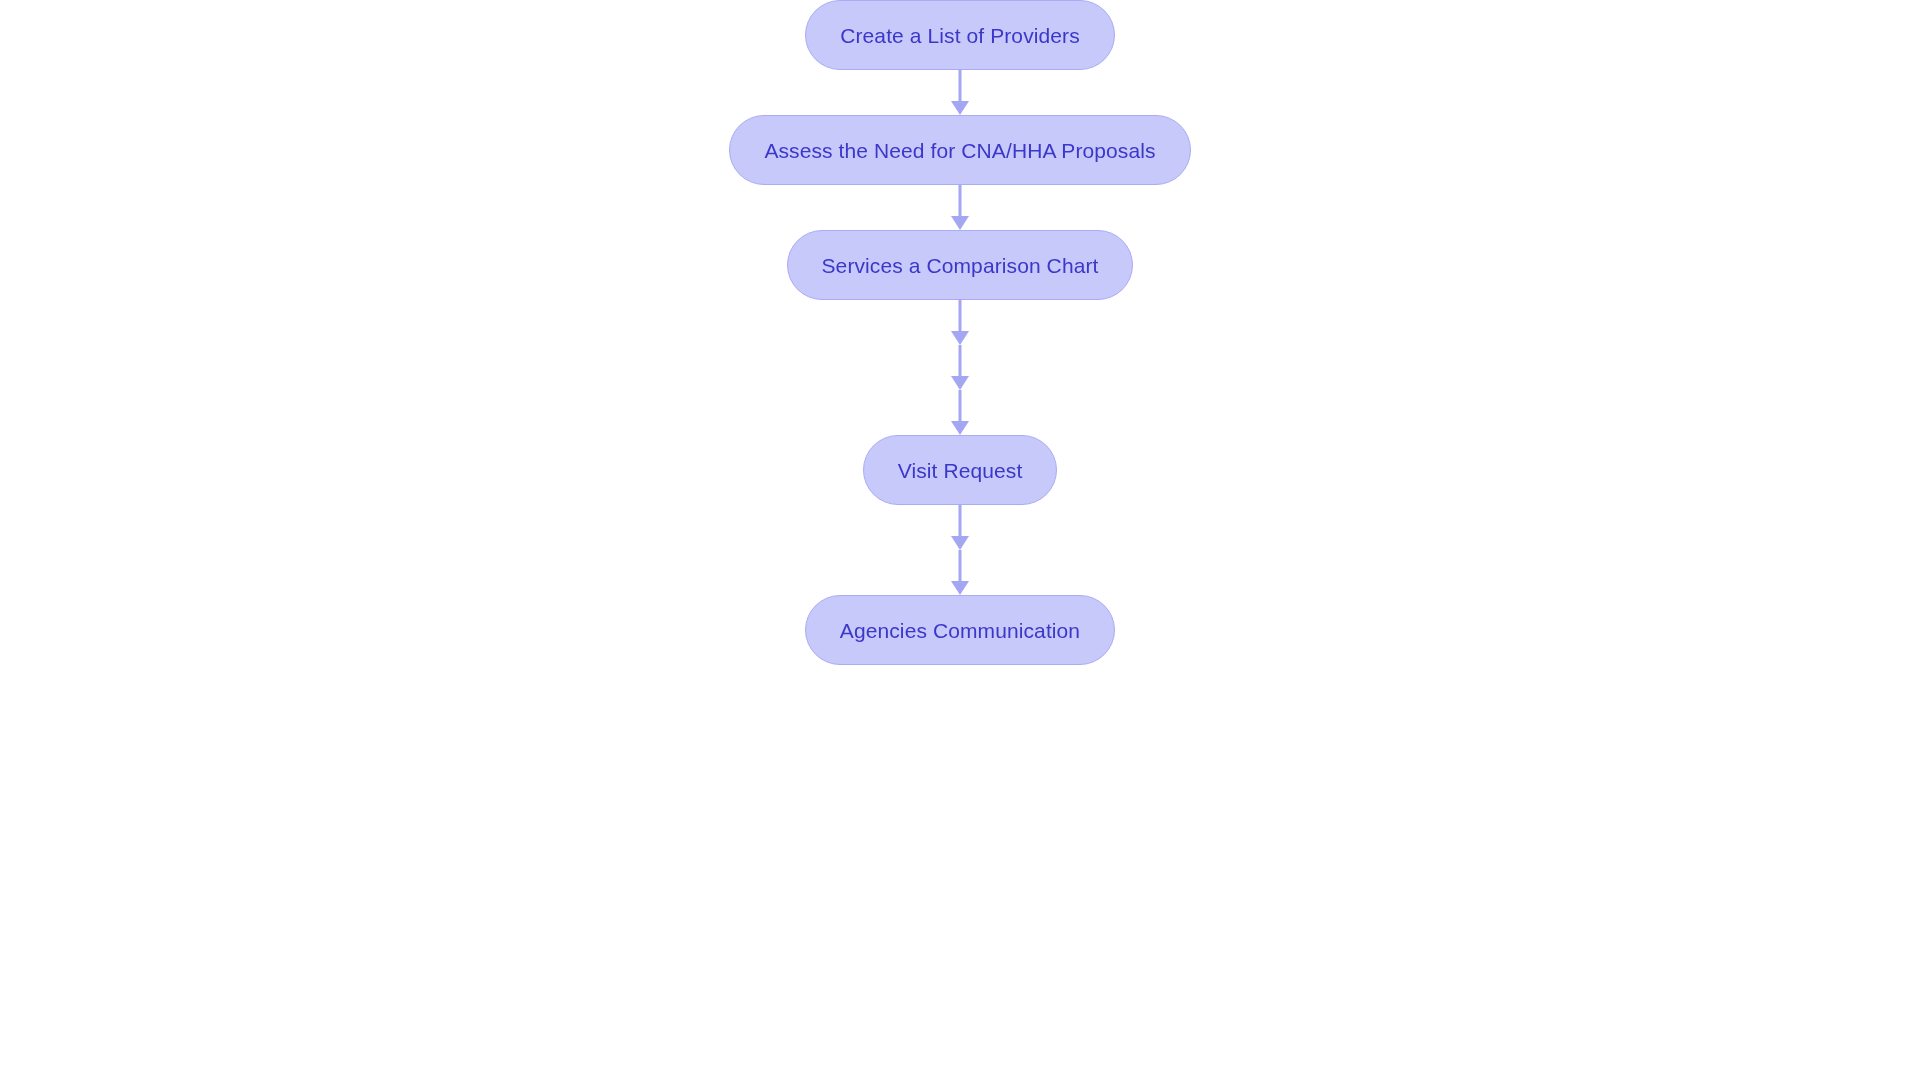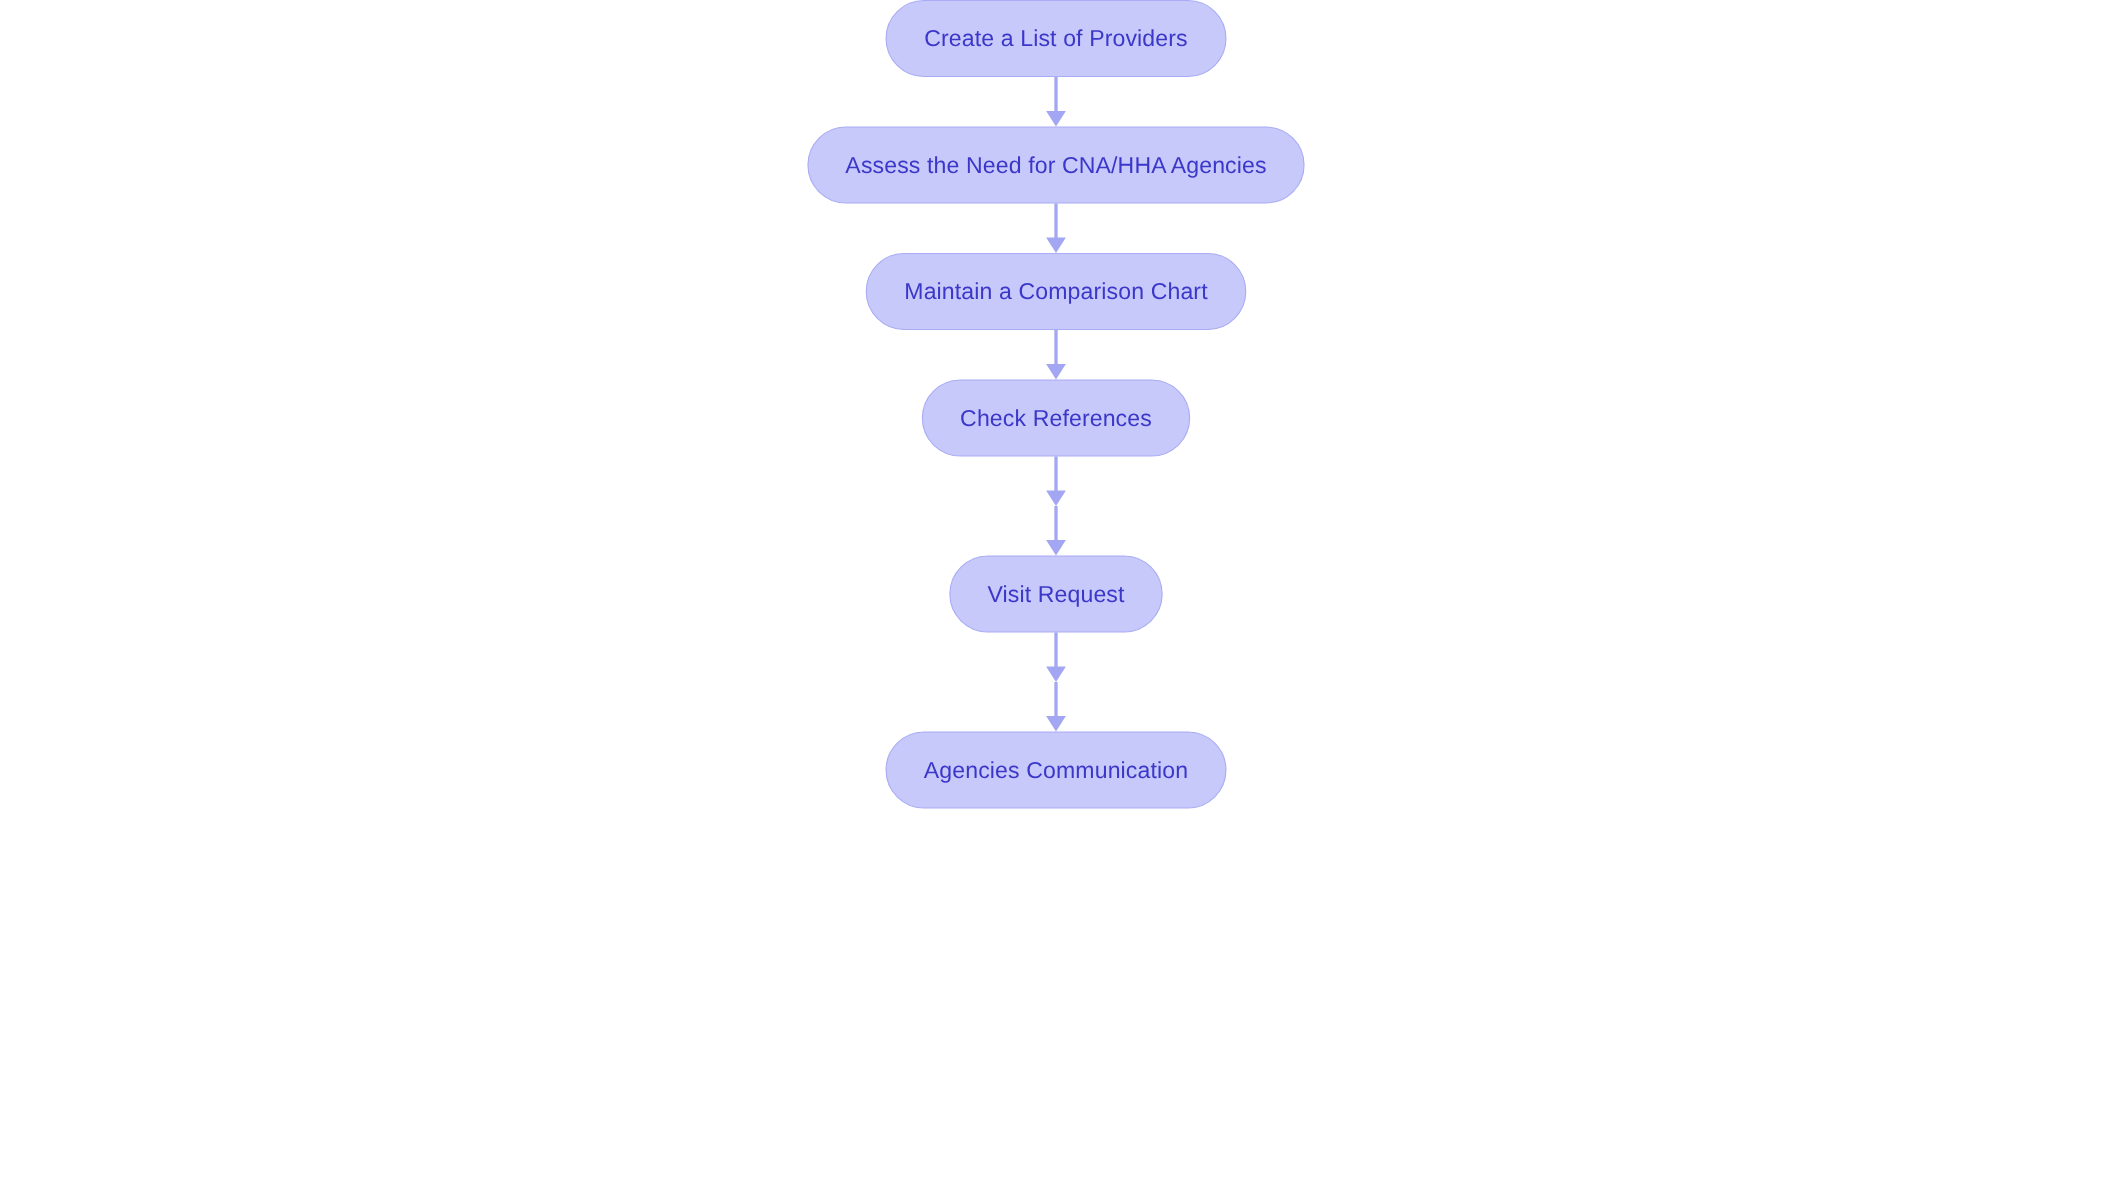--- a/index.html
+++ b/index.html
@@ -105,40 +105,37 @@
     <div class="node w-1">
       <span class="node-label">Create a List of Providers</span>
     </div>
 
     <div class="connector">
       <div class="shaft"></div>
       <div class="head"></div>
     </div>
 
     <div class="node w-2">
-      <span class="node-label">Assess the Need for CNA/HHA Agencies</span>
+      <span class="node-label">Assess the Need for CNA/HHA Proposals</span>
     </div>
 
     <div class="connector">
       <div class="shaft"></div>
       <div class="head"></div>
     </div>
 
     <div class="node w-3">
-      <span class="node-label">Maintain a Comparison Chart</span>
+      <span class="node-label">Services a Comparison Chart</span>
     </div>
 
     <div class="connector">
       <div class="shaft"></div>
       <div class="head"></div>
     </div>
 
-    <div class="node w-4">
-      <span class="node-label">Check References</span>
-    </div>
 
     <div class="connector">
       <div class="shaft"></div>
       <div class="head"></div>
     </div>
 
 
     <div class="connector">
       <div class="shaft"></div>
       <div class="head"></div>

